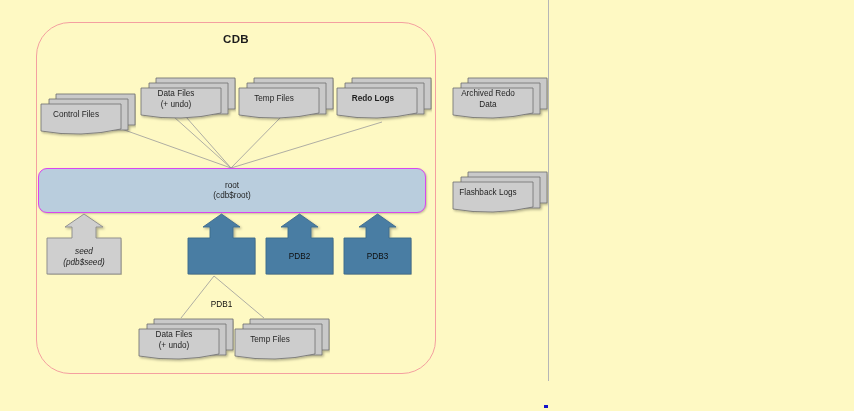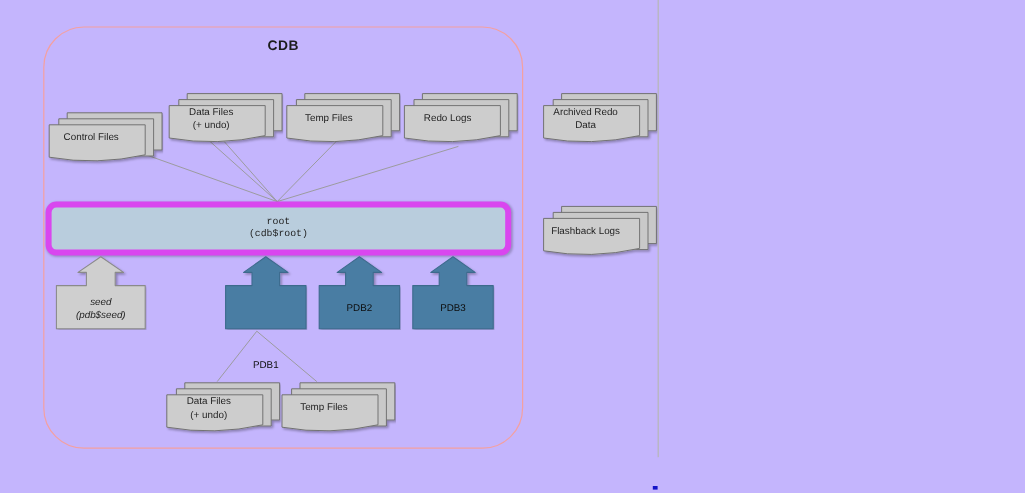--- a/index.html
+++ b/index.html
@@ -7,21 +7,21 @@
     padding: 0;
     background: #ffffff;
   }
   body {
     font-family: "Liberation Sans", sans-serif;
   }
   #canvas {
     position: relative;
     width: 854px;
     height: 411px;
-    background: #c4b5fd;
+    background: #fef9c3;
     overflow: hidden;
   }
   .layer-svg {
     position: absolute;
     left: 0;
     top: 0;
     width: 854px;
     height: 411px;
   }
   .node {
@@ -54,24 +54,23 @@
     right: 14px;
     text-align: center;
     font-size: 8.2px;
     color: #1f1f1f;
     line-height: 10.5px;
     white-space: pre-line;
   }
   
   .rootbox {
     background: #b9cddd;
-    border: 5px solid #d946ef;
+    border: 1px solid #d946ef;
     border-radius: 9px;
     box-shadow: 1px 1px 2px rgba(0,0,0,0.22);
-    font-family: Liberation Mono, monospace;
   }
   .rootbox .lbl {
     position: absolute;
     left: 0; right: 0;
     top: 50%;
     transform: translateY(-50%);
     text-align: center;
     font-size: 8.2px;
     line-height: 10.5px;
     color: #1f1f1f;
@@ -161,21 +160,21 @@
     <svg width="96" height="46" viewBox="0 0 96 46">
       <g filter="url(#dropsh)">
         <path d="M16,1 H95 V32 H16 Z" fill="#c9c9c9" stroke="#6f6f6f" stroke-width="0.8"></path>
         <path d="M9,6 H88 V37 H9 Z" fill="#c9c9c9" stroke="#6f6f6f" stroke-width="0.8"></path>
         <path d="M1,11 H81 V36 Q41,45 1,38 Z" fill="#cdcdcd" stroke="#6f6f6f" stroke-width="0.8"></path>
       </g>
     </svg>
     <div class="lbl" style="top:17px; left:-8px; right:16px;">Temp Files</div>
   </div>
 
-  <div class="docstack" style="left:336px; top:77px; width:98px; height:46px;">
+  <div class="docstack" style="left:336px; top:77px; width:98px; height:46px;font-weight:bold;">
     <svg width="96" height="46" viewBox="0 0 96 46">
       <g filter="url(#dropsh)">
         <path d="M16,1 H95 V32 H16 Z" fill="#c9c9c9" stroke="#6f6f6f" stroke-width="0.8"></path>
         <path d="M9,6 H88 V37 H9 Z" fill="#c9c9c9" stroke="#6f6f6f" stroke-width="0.8"></path>
         <path d="M1,11 H81 V36 Q41,45 1,38 Z" fill="#cdcdcd" stroke="#6f6f6f" stroke-width="0.8"></path>
       </g>
     </svg>
     <div class="lbl" style="top:17px; left:-8px; right:16px;">Redo Logs</div>
   </div>
 

